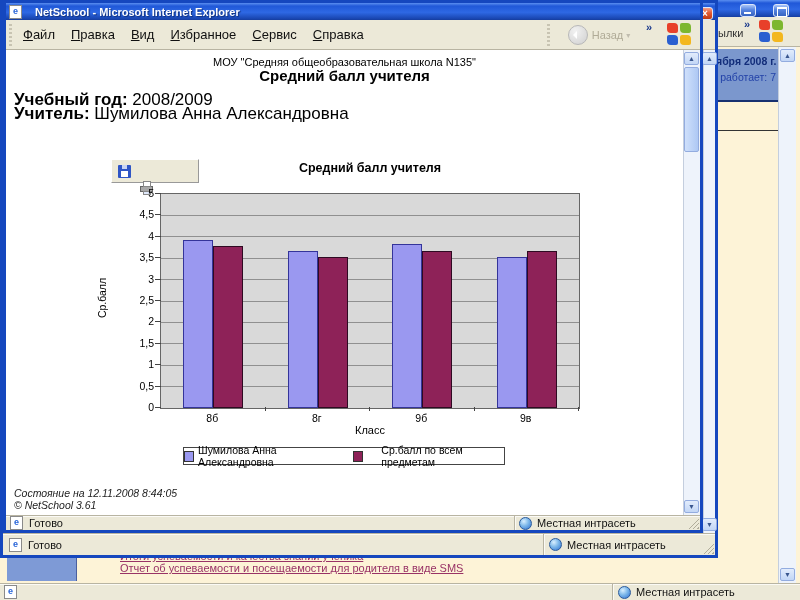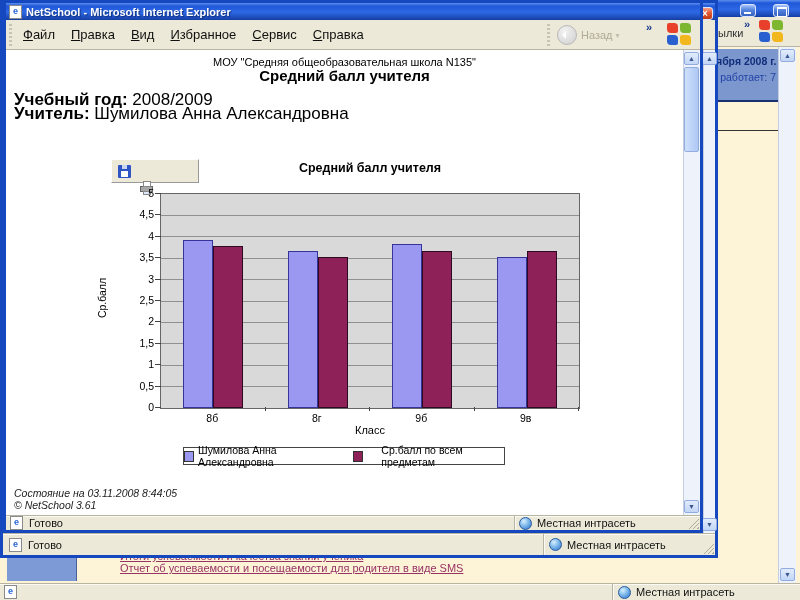--- a/index.html
+++ b/index.html
@@ -3,21 +3,21 @@
 <meta charset="utf-8">
 <style>
   html,body{margin:0;padding:0;}
   body{width:800px;height:600px;position:relative;overflow:hidden;
        font-family:"Liberation Sans",sans-serif;background:#fdf3d7;}
   .abs{position:absolute;box-sizing:border-box;}
   .win{border:3px solid #1547be;}
   .titlebar{background:linear-gradient(180deg,#5a8ef0 0%,#2058d8 18%,#2e68e4 55%,#1a48b4 90%,#163d9e 100%);
             display:flex;align-items:center;}
   .title-text{color:#fff;font-weight:bold;font-size:11px;white-space:nowrap;
-              text-shadow:1px 1px 1px #10307a;margin-left:4px;}
+              text-shadow:1px 1px 1px #10307a;margin-left:13px;}
   .tbtn{width:16px;height:13px;border:1px solid #dce6fa;border-radius:3px;
         background:linear-gradient(180deg,#a8c4f8,#5583e0 45%,#3562c0);
         position:relative;flex:0 0 auto;}
   .tbtn.close{background:linear-gradient(180deg,#f4a08c,#e25a33 45%,#c03a14);
         color:#fff;font-size:10px;font-weight:bold;line-height:11px;text-align:center;}
   .tbtn .mingl{position:absolute;left:3px;bottom:2px;width:7px;height:2px;background:#fff;}
   .tbtn .maxgl{position:absolute;left:3px;top:2px;width:8px;height:7px;
                border:1px solid #fff;border-top-width:2px;}
   .toolbar{background:#ece9d8;border-bottom:1px solid #b8b4a2;}
   .grip-v{width:3px;background:repeating-linear-gradient(180deg,#c8c4b2 0 2px,transparent 2px 4px);}
@@ -124,21 +124,21 @@
     <div class="abs grip-v" style="left:3px;top:4px;height:22px;"></div>
     <div class="abs" style="left:9px;top:4px;display:flex;">
         <div class="menu-item">Файл</div>
         <div class="menu-item">Правка</div>
         <div class="menu-item">Вид</div>
         <div class="menu-item">Избранное</div>
         <div class="menu-item">Сервис</div>
         <div class="menu-item">Справка</div>
       </div>
     <div class="abs grip-v" style="left:541px;top:4px;height:22px;"></div>
-    <div class="abs" style="left:551px;top:3px;width:84px;height:24px;display:flex;align-items:center;">
+    <div class="abs" style="left:551px;top:3px;width:84px;height:24px;display:flex;align-items:center;justify-content:center;">
       <div style="width:18px;height:18px;border-radius:50%;border:1px solid #b8b8b8;background:radial-gradient(circle at 35% 30%,#f2f2f2,#cfcfcf);position:relative;">
         <div style="position:absolute;left:4px;top:5px;width:0;height:0;border:4px solid transparent;border-right-color:#fff;border-left:0;"></div>
       </div>
       <span style="margin-left:4px;font-size:11px;color:#b0ab97;">Назад</span>
       <span style="margin-left:3px;font-size:8px;color:#c0bcae;">▾</span>
     </div>
     <span class="abs chev" style="left:640px;top:1px;">»</span>
     <div class="abs winlogo" style="left:660px;top:2px;">
       <div style="background:#e8402a;"></div>
         <div style="background:#7db72f;"></div>
@@ -234,21 +234,21 @@
         <div style="display: flex; align-items: center; gap: 4px;">
           <div style="width: 9px; height: 9px; border: 1px solid rgb(51, 51, 51); background: rgb(154, 152, 240);"></div>
           <span>Шумилова Анна Александровна</span>
         </div>
         <div style="display: flex; align-items: center; gap: 18px;">
           <div style="width: 9px; height: 9px; border: 1px solid rgb(51, 51, 51); background: rgb(142, 34, 88);"></div>
           <span>Ср.балл по всем предметам</span>
         </div>
       </div>
 
-    <div class="abs" style="left:8px;top:437px;font-size:10.5px;font-style:italic;color:#222;">Состояние на 03.11.2008 8:44:05</div>
+    <div class="abs" style="left:8px;top:437px;font-size:10.5px;font-style:italic;color:#222;">Состояние на 12.11.2008 8:44:05</div>
     <div class="abs" style="left:8px;top:449px;font-size:10.5px;font-style:italic;color:#222;">© NetSchool 3.61</div>
   </div>
 
   <div class="abs scroll-track" style="left:677px;top:47px;width:17px;height:465px;">
     <div class="abs sbtn" style="left:0;top:2px;">▲</div>
     <div class="abs sthumb" style="left:0;top:17px;width:15px;height:85px;"></div>
     <div class="abs sbtn" style="left:0;top:450px;">▼</div>
   </div>
 
   <div class="abs statusbar" style="left:0;top:512px;width:694px;height:15px;">

